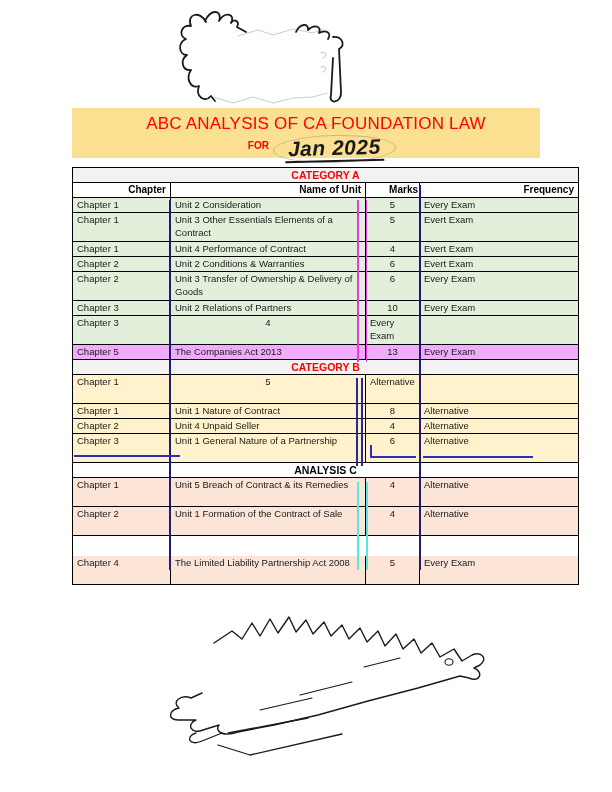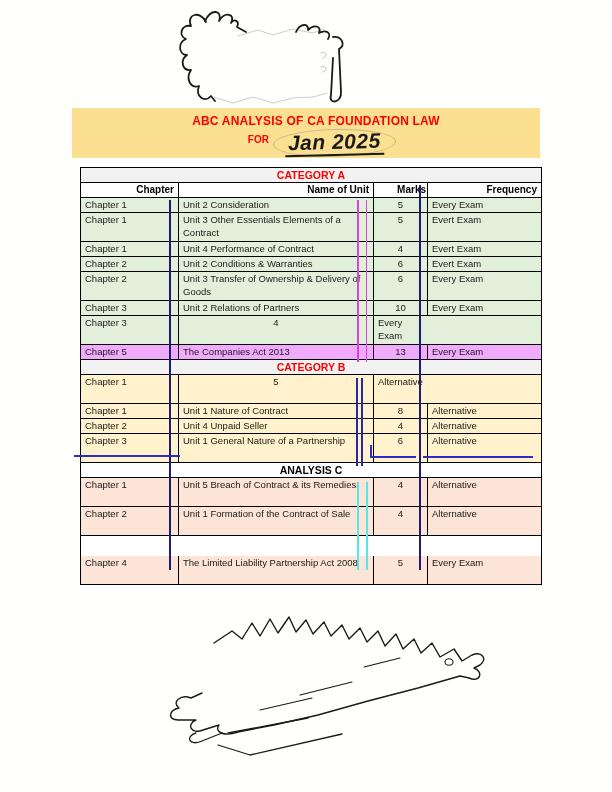--- a/index.html
+++ b/index.html
@@ -13,41 +13,41 @@
     overflow: hidden;
   }
   
   .banner {
     position: absolute; left: 72px; top: 108px;
     width: 468px; height: 50px;
     text-align: center;
   }
   .banner-title {
     padding-top: 6px;
-    font-weight: bold; font-size: 12px; letter-spacing: .2px; padding-left: 20px;
+    font-weight: normal; font-size: 17px; letter-spacing: .2px; padding-left: 20px;
   }
   .banner-sub { margin-top: 1px; }
   .for-label { font-weight: bold; font-size: 10px; vertical-align: 6px; }
   .date-oval {
     display: inline-block;
     border: 1px solid rgba(160,152,130,.55);
     border-radius: 50%;
     padding: 0 11px 2px;
     transform: rotate(-1.5deg);
   }
   .exam-date {
     font-size: 21px; font-style: italic; font-weight: bold;
     letter-spacing: .5px;
     border-bottom: 2px solid #1a1a1a;
     padding: 0 3px 1px;
   }
   
   .abc-table {
-    position: absolute; left: 80px; top: 167px;
-    width: 462px;
+    position: absolute; left: 72px; top: 167px;
+    width: 507px;
     border: 1.5px solid #000;
     background: #fff;
   }
   .sec-title {
     height: 15px; line-height: 15px;
     text-align: center; font-weight: bold; font-size: 10.5px;
     border-bottom: 1px solid #000;
   }
   .trow {
     display: grid;

